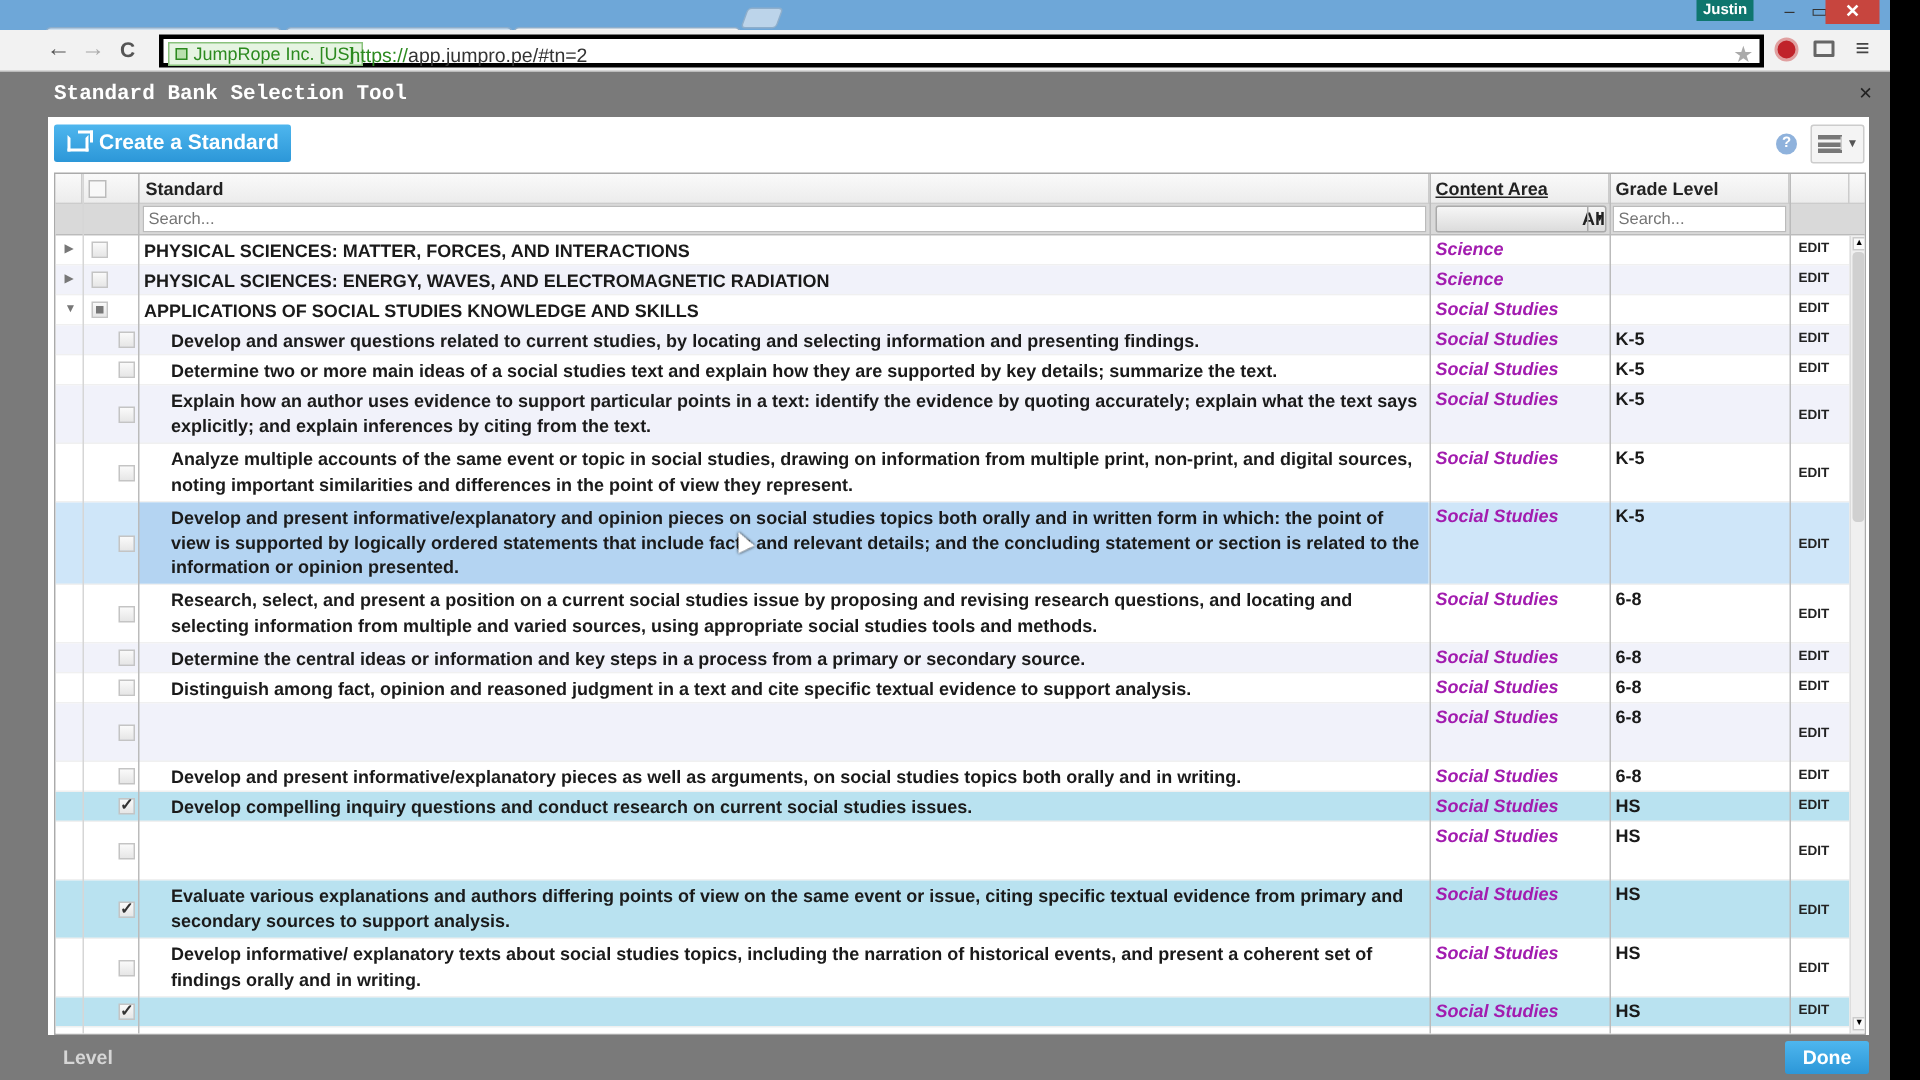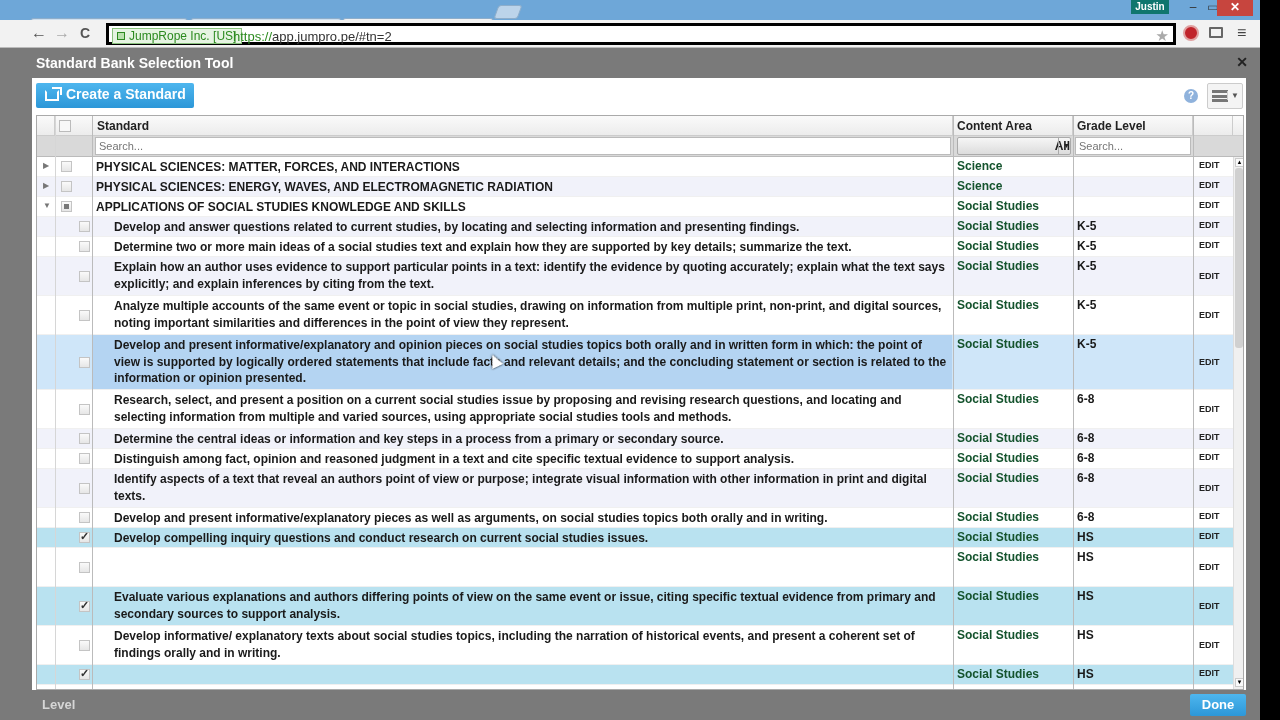--- a/index.html
+++ b/index.html
@@ -27,21 +27,21 @@
   .ev-badge .lock { position: absolute; left: 4px; top: 3px; width: 8px; height: 8px; border: 1px solid #2c8a1f; background: #b9e0ad; }
   .url { position: absolute; left: 124px; top: 3px; font-size: 13px; color: #333; }
   .url .proto { color: #2c8a1f; }
   .star { position: absolute; right: 4px; top: 1px; font-size: 15px; color: #aaa; }
   .ext-icon { position: absolute; left: 1183px; top: 5px; width: 16px; height: 16px; border-radius: 50%; background: #c0232a; border: 2px solid #e0a0a0; }
   .cast-icon { position: absolute; left: 1209px; top: 7px; width: 14px; height: 11px; border: 2px solid #666; border-radius: 1px; }
   .menu-icon { position: absolute; left: 1237px; top: 4px; font-size: 16px; color: #444; }
 
   
   .overlay { position: absolute; left: 0; top: 48px; width: 1260px; height: 672px; background: #7a7a7a; }
-  .modal-header { position: absolute; left: 24px; top: 48px; width: 1228px; height: 48px; background: #7a7a7a; }
+  .modal-header { position: absolute; left: 24px; top: 48px; width: 1228px; height: 48px; background: #7a7a7a; font-family: Liberation Mono, monospace; }
   .modal-title { position: absolute; left: 12px; top: 7px; color: #fff; font-size: 14px; font-weight: bold; }
   .modal-close { position: absolute; right: 4px; top: 6px; color: #222; font-size: 14px; font-weight: bold; }
   .modal-body { position: absolute; left: 32px; top: 78px; width: 1214px; height: 612px; background: #fff; }
   .create-btn { position: absolute; left: 4px; top: 5px; width: 158px; height: 25px; background: linear-gradient(#4eb6ee, #2c97d8); color: #fff; font-weight: bold; font-size: 14px; border-radius: 2px; padding: 3px 0 0 30px; }
   .create-btn .cicon { position: absolute; left: 9px; top: 7px; width: 14px; height: 11px; border: 2px solid #fff; border-top-color: transparent; }
   .create-btn .cicon::after { content: ""; position: absolute; left: 5px; top: -5px; width: 8px; height: 6px; border-top: 2px solid #fff; border-right: 2px solid #fff; }
   .help-icon { position: absolute; left: 1152px; top: 11px; width: 14px; height: 14px; border-radius: 50%; background: #8fb2dc; color: #fff; font-size: 10px; font-weight: bold; text-align: center; line-height: 14px; }
   .cols-btn { position: absolute; left: 1175px; top: 5px; width: 36px; height: 26px; border: 1px solid #ccc; background: #f4f4f4; border-radius: 2px; }
   .cols-btn .bars { position: absolute; left: 4px; top: 6px; width: 16px; height: 12px; border-top: 3px solid #777; border-bottom: 3px solid #777; }
   .cols-btn .bars::after { content: ""; position: absolute; left: 0; top: 2px; width: 16px; height: 3px; background: #777; }
@@ -64,21 +64,21 @@
   .row.hover { background: #cfe6f9; }
   .row.hover .txt-cell { background: #b4d4f2; }
   .row.sel { background: #b9e2f0; }
   .row .expander { position: absolute; left: 6px; top: 4px; font-size: 8px; color: #777; }
   .row .chk { position: absolute; width: 11px; height: 11px; border: 1px solid #c4c4c4; background: linear-gradient(#fafafa, #e6e6e6); }
   .row .chk.partial::after { content: ""; position: absolute; left: 2px; top: 2px; width: 5px; height: 5px; background: #777; }
   .row .chk.checked::after { content: "✓"; position: absolute; left: 0; top: -3px; font-size: 11px; color: #333; font-weight: bold; }
   .row .txt-cell { position: absolute; left: 55px; top: 0; width: 860px; height: 100%; padding-left: 45px; }
   .row .txt { position: absolute; left: 4px; top: 2px; width: 850px; font-size: 12px; font-weight: bold; color: #1a1a1a; line-height: 16.5px; }
   .row .txt.child { left: 22px; width: 834px; }
-  .row .ca { position: absolute; left: 920px; top: 2px; font-size: 12px; font-weight: bold; color: #14532d; }
+  .row .ca { position: absolute; left: 920px; top: 2px; font-size: 12px; font-weight: bold; color: #a21caf; font-style: italic; }
   .row .gl { position: absolute; left: 1040px; top: 2px; font-size: 12px; font-weight: bold; color: #1a1a1a; }
   .row .edit { position: absolute; left: 1162px; font-size: 9px; font-weight: bold; color: #222; }
   .vline { position: absolute; top: 0; width: 1px; height: 575px; background: #bbb; }
   .vline.light { background: #d6d6d6; }
 
   .scrollbar { position: absolute; left: 1196px; top: 41px; width: 11px; height: 534px; background: #f0f0f0; border-left: 1px solid #ddd; }
   .scrollbar .arrow-up { position: absolute; left: 1px; top: 1px; width: 9px; height: 9px; font-size: 6px; text-align: center; border: 1px solid #ccc; background: #fafafa; }
   .scrollbar .arrow-dn { position: absolute; left: 1px; bottom: 4px; width: 9px; height: 9px; font-size: 6px; text-align: center; border: 1px solid #ccc; background: #fafafa; }
   .scrollbar .thumb { position: absolute; left: 1px; top: 11px; width: 8px; height: 180px; background: #d0d0d0; border-radius: 3px; }
 
@@ -147,21 +147,21 @@
       <span class="bars"></span>
       <span class="caret">▼</span>
     </div>
 
     <div class="grid">
       <div class="ghead">
         <div class="hc" style="left:0;width:18px;"></div>
         <div class="hc" style="left:18px;width:38px;"></div>
         <span class="hdr-check"></span>
         <div class="hc" style="left:56px;width:860px;">Standard</div>
-        <div class="hc" style="left:916px;width:120px;">Content Area</div>
+        <div class="hc" style="left:916px;width:120px;text-decoration:underline;">Content Area</div>
         <div class="hc" style="left:1036px;width:120px;">Grade Level</div>
         <div class="hc" style="left:1156px;width:40px;"></div>
       </div>
       <div class="gfilter">
         <input class="search-input" style="left: 58px; width: 856px;" placeholder="Search...">
         <div class="filter-select">
           <span>All</span>
           <span class="dd">▼</span>
         </div>
         <input class="search-input" style="left: 1038px; width: 116px;" placeholder="Search...">
@@ -265,23 +265,20 @@
             <span class="chk" style="left: 42px; top: 4px;"></span>
             <div class="txt-cell">
               <div class="txt child">Distinguish among fact, opinion and reasoned judgment in a text and cite specific textual evidence to support analysis.</div>
             </div>
             <span class="ca">Social Studies</span>
             <span class="gl">6-8</span>
             <span class="edit" style="top: 3px;">EDIT</span>
           </div>
           <div class="row alt" style="top: 312px; height: 39px;">
             <span class="chk" style="left: 42px; top: 13.5px;"></span>
-            <div class="txt-cell">
-              <div class="txt child">Identify aspects of a text that reveal an authors point of view or purpose; integrate visual information with other information in print and digital texts.</div>
-            </div>
             <span class="ca">Social Studies</span>
             <span class="gl">6-8</span>
             <span class="edit" style="top: 13.5px;">EDIT</span>
           </div>
           <div class="row white" style="top: 351px; height: 20px;">
             <span class="chk" style="left: 42px; top: 4px;"></span>
             <div class="txt-cell">
               <div class="txt child">Develop and present informative/explanatory pieces as well as arguments, on social studies topics both orally and in writing.</div>
             </div>
             <span class="ca">Social Studies</span>

